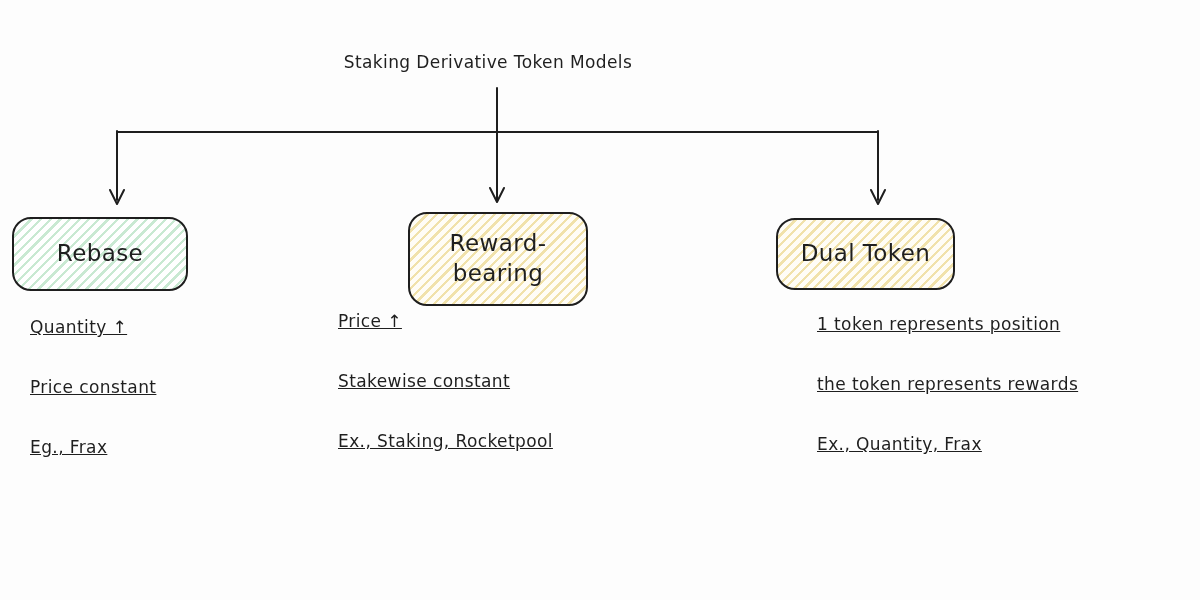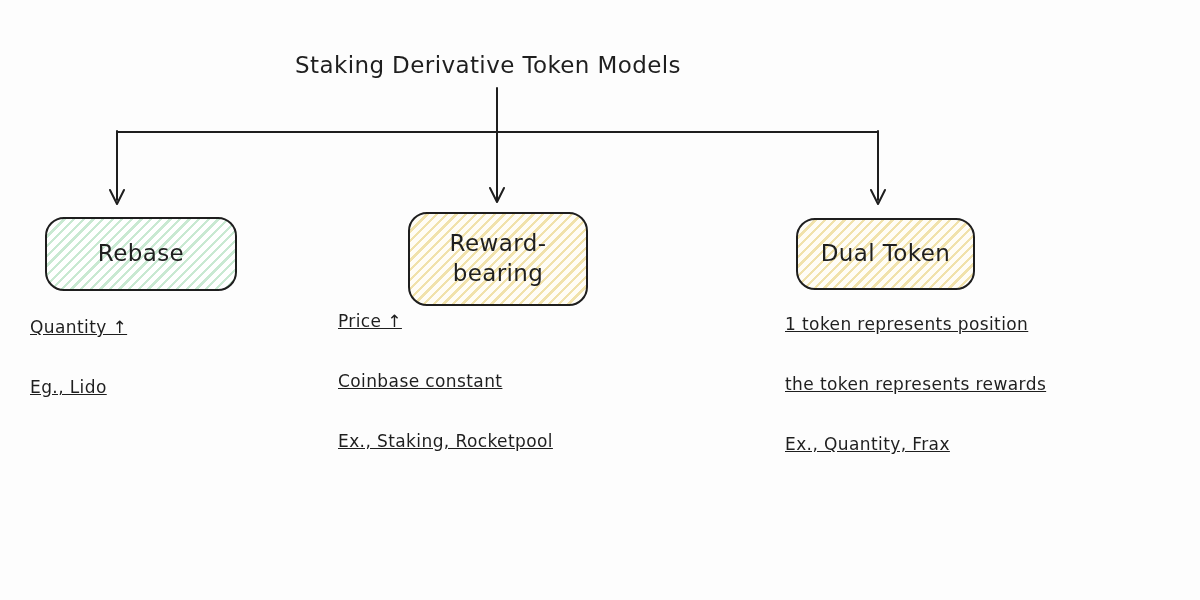--- a/index.html
+++ b/index.html
@@ -16,21 +16,21 @@
     font-family:"DejaVu Sans", sans-serif;
     color:var(--text);
     overflow:hidden;
     position:relative;
   }
   .canvas{position:absolute;inset:0;}
   .connectors{position:absolute;left:0;top:0;width:1200px;height:600px;}
   .connectors .stroke{stroke:var(--line);stroke-width:2;fill:none;stroke-linecap:round;stroke-linejoin:round;}
   .title{
     position:absolute;left:272px;top:52px;width:432px;
-    text-align:center;font-size:23px;letter-spacing:0.4px;
+    text-align:center;font-size:17px;letter-spacing:0.4px;
     color:var(--text);
   }
   .node{
     position:absolute;
     border:2.5px solid var(--line);
     border-radius:19px;
     display:flex;align-items:center;justify-content:center;
     font-size:23px;letter-spacing:0.4px;
     text-align:center;
     box-sizing:border-box;
@@ -67,42 +67,43 @@
       <polyline class="stroke" points="490,188 497,202 504,188"></polyline>
     </g>
     <g>
       <line class="stroke" x1="878" y1="131" x2="878" y2="200"></line>
       <polyline class="stroke" points="871,190 878,204 885,190"></polyline>
     </g>
   </svg>
 
   <div class="title">Staking Derivative Token Models</div>
 
-  <div class="node node-green" style="left:45px;top:217px;width:192px;height:74px">
+  <div class="node node-green" style="left:12px;top:217px;width:176px;height:74px">
     <span class="label">Rebase</span>
   </div>
 
   <div class="node node-yellow" style="left:408px;top:212px;width:180px;height:94px">
     <span class="label" style="max-width:118px">Reward-bearing</span>
   </div>
 
-  <div class="node node-yellow" style="left:796px;top:218px;width:179px;height:72px">
+  <div class="node node-yellow" style="left:776px;top:218px;width:179px;height:72px">
     <span class="label">Dual Token</span>
   </div>
 
   <div class="col" style="left:30px;top:316px">
     <div class="detail">Quantity ↑</div>
-    <div class="detail">Eg., Lido</div>
+    <div class="detail">Price constant</div>
+    <div class="detail">Eg., Frax</div>
   </div>
 
   <div class="col" style="left:338px;top:310px">
     <div class="detail">Price ↑</div>
-    <div class="detail">Coinbase constant</div>
+    <div class="detail">Stakewise constant</div>
     <div class="detail">Ex., Staking, Rocketpool</div>
   </div>
 
-  <div class="col" style="left:785px;top:313px">
+  <div class="col" style="left:817px;top:313px">
     <div class="detail">1 token represents position</div>
     <div class="detail">the token represents rewards</div>
     <div class="detail">Ex., Quantity, Frax</div>
   </div>
 
 </div>
 
 </body></html>

